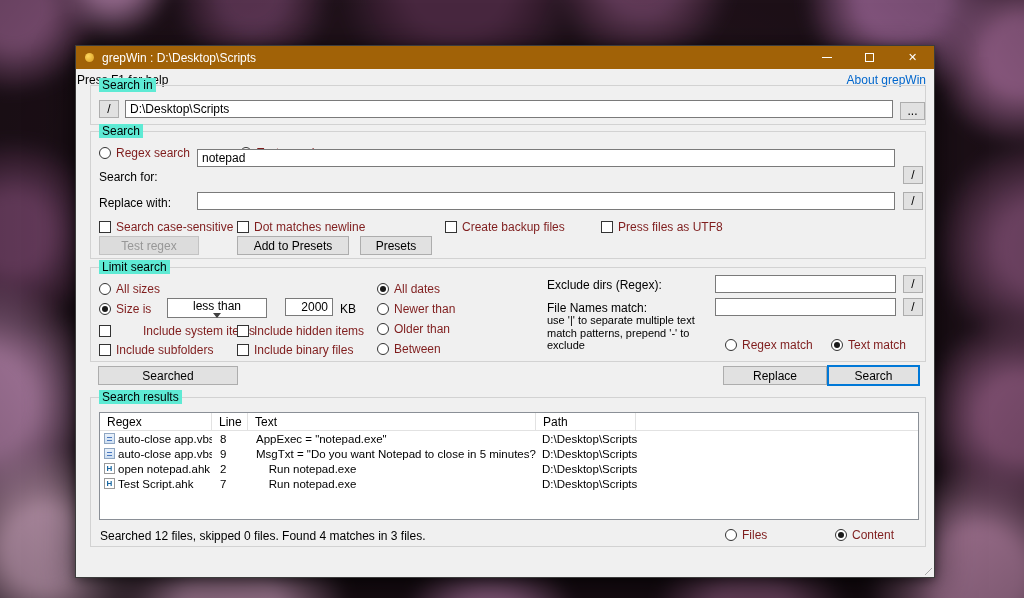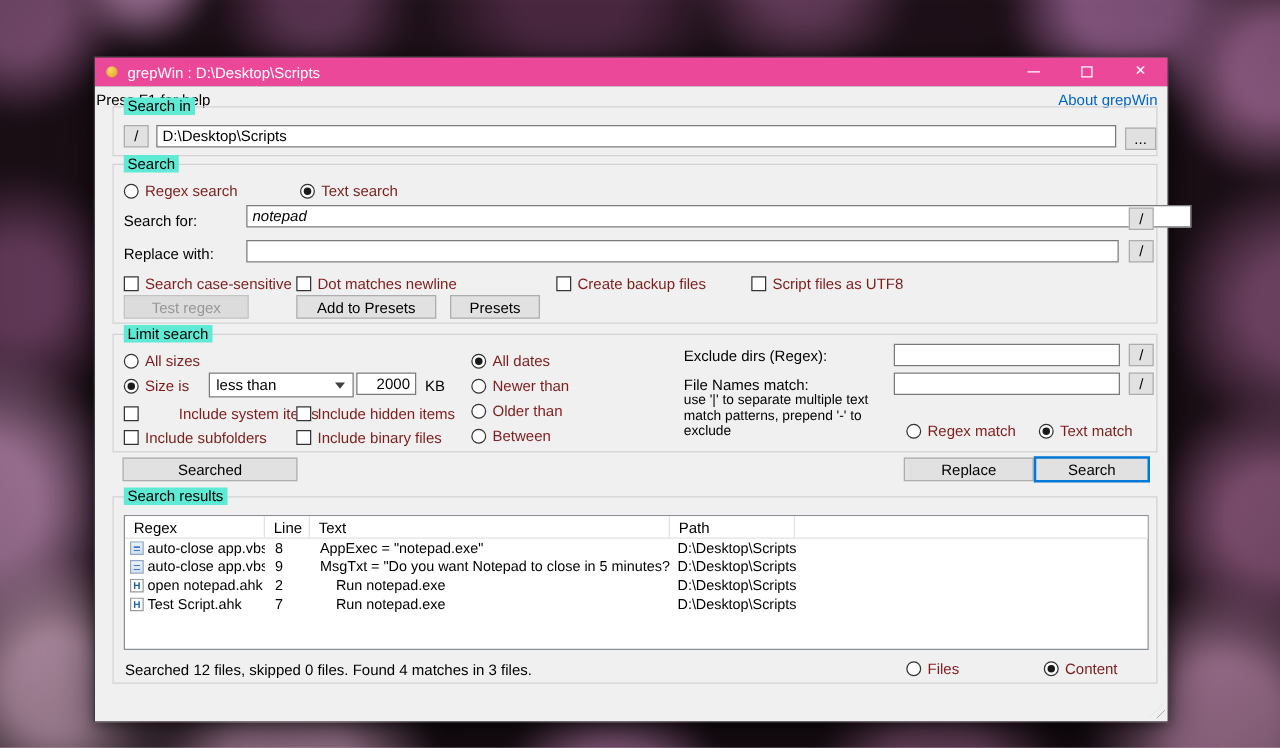--- a/index.html
+++ b/index.html
@@ -26,21 +26,21 @@
       radial-gradient(circle at 45% 2%,  #46283e 0 52px, transparent 120px),
       radial-gradient(circle at 62% 1%,  #5d3a54 0 36px, transparent 92px),
       #1e1119;
   }
   .vignette { position:absolute; inset:0;
     background:radial-gradient(ellipse at 50% 38%, rgba(0,0,0,0) 45%, rgba(0,0,0,.38) 100%); }
 
   
   .win { position:absolute; left:75px; top:45px; width:860px; height:533px;
     border:1px solid #3c3c3c; box-shadow:0 12px 36px rgba(0,0,0,.6), 0 2px 10px rgba(0,0,0,.45); }
-  .titlebar { height:23px; background:#ec4899; display:flex; align-items:center; color:#fff; }
+  .titlebar { height:23px; background:#a16207; display:flex; align-items:center; color:#fff; }
   .app-icon { width:9px; height:9px; border-radius:50%; margin:0 8px 0 9px;
     background:radial-gradient(circle at 35% 35%, #ffd95e, #d89a20); }
   .title { font-size:12px; color:#fff; flex:1; white-space:nowrap; }
   .tb-btn { width:43px; height:23px; display:flex; align-items:center; justify-content:center; cursor:default; }
   .glyph-min { width:10px; height:1px; background:#fff; display:block; }
   .glyph-max { width:9px; height:9px; border:1px solid #fff; display:block; }
   .glyph-close { color:#fff; font-size:11px; line-height:11px; }
 
   .wbody { position:absolute; top:23px; left:0; right:0; bottom:0; background:#f0f0f0; }
 
@@ -64,22 +64,22 @@
   .btn:disabled, .btn.disabled { background:#dcdcdc; border-color:#c3c3c3; color:#979797; }
   .btn.default { border:2px solid #0078d7; }
   .slash-btn { width:20px; height:18px; }
   .flabel { position:absolute; font-size:12px; color:#000; white-space:nowrap; }
 
   .ctl { position:absolute; display:flex; align-items:center; gap:5px; font-size:12px; color:#7f1d1d; white-space:nowrap; cursor:default; height:14px; }
   .radio { width:12px; height:12px; border:1px solid #333; border-radius:50%; background:#fff; position:relative; flex:0 0 auto; }
   .radio.sel::after { content:""; position:absolute; inset:2px; border-radius:50%; background:#1a1a1a; }
   .cb { width:12px; height:12px; border:1px solid #333; background:#fff; flex:0 0 auto; }
 
-  .dd { position:absolute; width:116px; height:20px; border:1px solid #7a7a7a; background:#fff;
-    display:flex; align-items:center; font-size:12px; padding:0 5px; cursor:default; }
+  .dd { position:absolute; width:100px; height:20px; border:1px solid #7a7a7a; background:#fff;
+    display:flex; align-items:center; font-size:12px; padding:0 5px; cursor:default;flex-direction:column; }
   .dd .dd-text { flex:1; }
   .dd .chev { width:0; height:0; border-left:4px solid transparent; border-right:4px solid transparent; border-top:5px solid #404040; margin-right:1px; }
 
   .hint { position:absolute; font-size:11px; line-height:12.5px; color:#000; }
 
   
   .rtable { position:absolute; left:8px; top:14px; width:820px; height:108px; background:#fff; border:1px solid #8a8f96; }
   .thead { display:flex; height:18px; border-bottom:1px solid #e2e2e2; background:#fff; }
   .th { font-size:12px; color:#000; padding:2px 0 0 7px; border-right:1px solid #e2e2e2; overflow:hidden; }
   .th.c-name{ width:112px; } .th.c-line{ width:36px; } .th.c-text{ width:288px; } .th.c-path{ width:100px; } .th.c-fill{ flex:1; border-right:none; }
@@ -141,42 +141,42 @@
       <label class="ctl" style="left:8px; top:14px;">
         <span class="radio"></span>
         <span>Regex search</span>
       </label>
       <label class="ctl" style="left:149px; top:14px;">
         <span class="radio sel"></span>
         <span>Text search</span>
       </label>
 
       <span class="flabel" style="left:8px; top:38px;">Search for:</span>
-      <input class="tinput" style="left: 106px; top: 32px; width: 756px; font-style: italic;" value="notepad">
+      <input class="tinput" style="left: 106px; top: 17px; width: 698px;" value="notepad">
       <button class="btn slash-btn" style="left:812px; top:34px;">/</button>
 
       <span class="flabel" style="left:8px; top:64px;">Replace with:</span>
       <input class="tinput" style="left: 106px; top: 60px; width: 698px;" value="">
       <button class="btn slash-btn" style="left:812px; top:60px;">/</button>
 
       <label class="ctl" style="left:8px; top:88px;">
         <span class="cb"></span>
         <span>Search case-sensitive</span>
       </label>
       <label class="ctl" style="left:146px; top:88px;">
         <span class="cb"></span>
         <span>Dot matches newline</span>
       </label>
       <label class="ctl" style="left:354px; top:88px;">
         <span class="cb"></span>
         <span>Create backup files</span>
       </label>
       <label class="ctl" style="left:510px; top:88px;">
         <span class="cb"></span>
-        <span>Script files as UTF8</span>
+        <span>Press files as UTF8</span>
       </label>
 
       <button class="btn disabled" style="left:8px; top:104px; width:100px; height:19px;">Test regex</button>
       <button class="btn" style="left:146px; top:104px; width:112px; height:19px;">Add to Presets</button>
       <button class="btn" style="left:269px; top:104px; width:72px; height:19px;">Presets</button>
     </div>
 
     <div class="group g-limit">
       <span class="glabel">Limit search</span>
 

